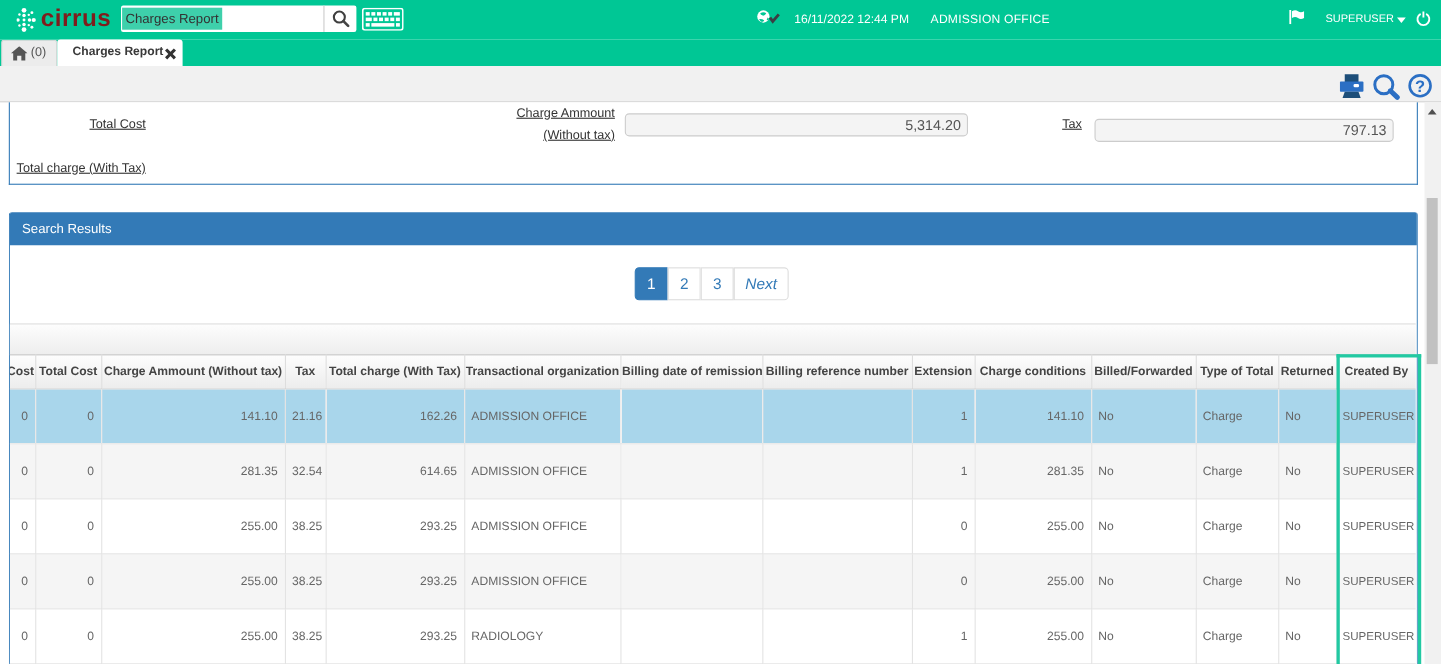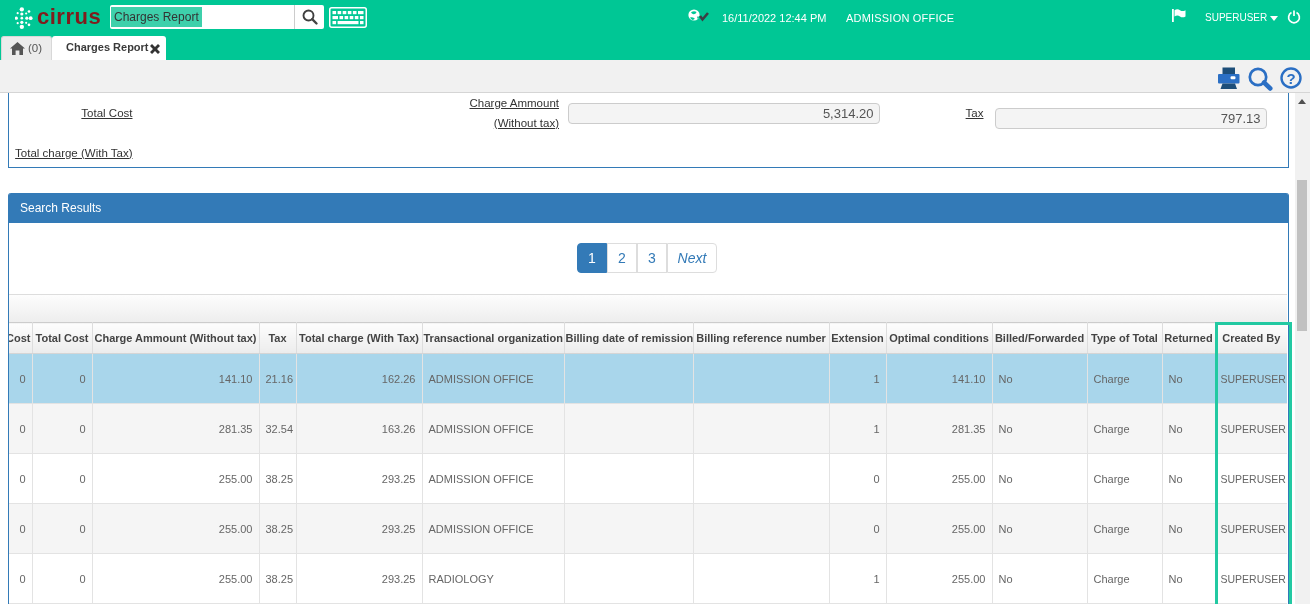--- a/index.html
+++ b/index.html
@@ -214,21 +214,21 @@
         <tr>
       <th>Cost</th>
           <th>Total Cost</th>
           <th>Charge Ammount (Without tax)</th>
           <th>Tax</th>
       <th>Total charge (With Tax)</th>
           <th>Transactional organization</th>
           <th>Billing date of remission</th>
           <th>Billing reference number</th>
       <th>Extension</th>
-          <th>Optimal conditions</th>
+          <th>Charge conditions</th>
           <th>Billed/Forwarded</th>
           <th>Type of Total</th>
           <th>Returned</th>
           <th>Created By</th>
     </tr>
     <tr class="sel">
       <td class="r">0</td>
           <td class="r">0</td>
           <td class="r">141.10</td>
           <td class="r">21.16</td>
@@ -241,21 +241,21 @@
           <td>No</td>
           <td>Charge</td>
           <td>No</td>
           <td>SUPERUSER</td>
     </tr>
     <tr class="stripe">
       <td class="r">0</td>
           <td class="r">0</td>
           <td class="r">281.35</td>
           <td class="r">32.54</td>
-      <td class="r">163.26</td>
+      <td class="r">614.65</td>
           <td>ADMISSION OFFICE</td>
           <td></td>
           <td></td>
       <td class="r">1</td>
           <td class="r">281.35</td>
           <td>No</td>
           <td>Charge</td>
           <td>No</td>
           <td>SUPERUSER</td>
     </tr>

